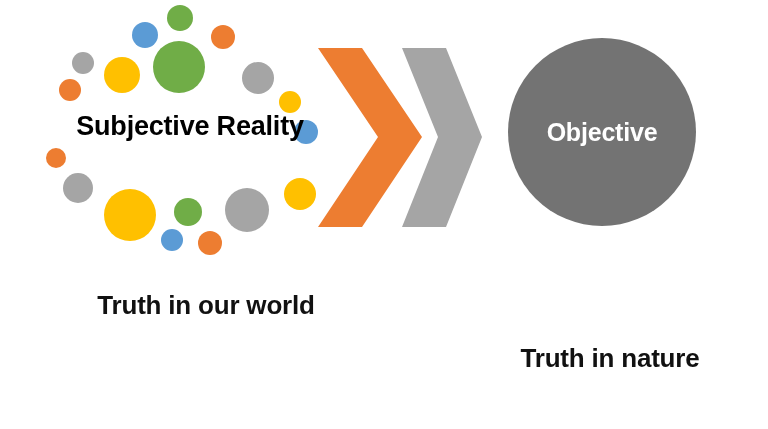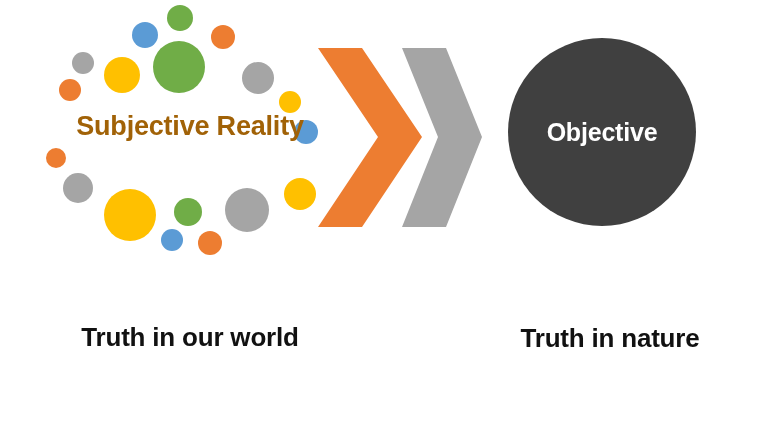--- a/index.html
+++ b/index.html
@@ -58,30 +58,29 @@
     font-size: 25px;
     font-weight: 600;
     color: #ffffff;
     text-align: center;
     line-height: 1.2;
     letter-spacing: -0.2px;
     padding: 0 12px;
   }
   #caption-left {
     position: absolute;
-    left: 40px;
+    left: 56px;
     top: 287px;
     width: 300px;
     text-align: center;
     font-size: 26px;
     font-weight: 600;
     color: #111111;
     line-height: 1.42;
     letter-spacing: -0.2px;
-    margin-top: 32px;
   }
   #caption-right {
     position: absolute;
     left: 470px;
     top: 322px;
     width: 280px;
     text-align: center;
     font-size: 26px;
     font-weight: 600;
     color: #111111;
@@ -109,35 +108,35 @@
       <div class="dot" style="left: 46px; top: 148px; width: 20px; height: 20px; background: rgb(237, 125, 49);"></div>
       <div class="dot" style="left: 63px; top: 173px; width: 30px; height: 30px; background: rgb(165, 165, 165);"></div>
       <div class="dot" style="left: 104px; top: 189px; width: 52px; height: 52px; background: rgb(255, 192, 0);"></div>
       <div class="dot" style="left: 174px; top: 198px; width: 28px; height: 28px; background: rgb(112, 173, 71);"></div>
       <div class="dot" style="left: 161px; top: 229px; width: 22px; height: 22px; background: rgb(91, 155, 213);"></div>
       <div class="dot" style="left: 198px; top: 231px; width: 24px; height: 24px; background: rgb(237, 125, 49);"></div>
       <div class="dot" style="left: 225px; top: 188px; width: 44px; height: 44px; background: rgb(165, 165, 165);"></div>
       <div class="dot" style="left: 284px; top: 178px; width: 32px; height: 32px; background: rgb(255, 192, 0);"></div>
     </div>
 
-  <div id="subjective-label" style="color: #a16207;">Subjective Reality</div>
+  <div id="subjective-label" style="color: #000000;">Subjective Reality</div>
 
   <div id="chevron-layer">
     <svg width="190" height="195" viewBox="0 0 190 195">
       <polygon id="chev-orange" points="8,8 52,8 112,97 52,187 8,187 68,97" fill="#ED7D31"></polygon>
       <polygon id="chev-gray" points="92,8 136,8 172,97 136,187 92,187 128,97" fill="#A5A5A5"></polygon>
     </svg>
   </div>
 
-  <div id="objective-circle" style="background: #404040;">
+  <div id="objective-circle" style="background: #737373;">
     <div id="objective-label" style="color: rgb(255, 255, 255);">
       <span>Objective</span><br>
     </div>
   </div>
 
   <div id="caption-left" style="color: rgb(17, 17, 17);">
     <span>Truth in our world</span><br>
     <br>
   </div>
 
-  <div id="caption-right" style="color: rgb(17, 17, 17);">Truth in nature</div>
+  <div id="caption-right" style="color: rgb(17, 17, 17); margin-top: 20px;">Truth in nature</div>
 
 </div>
 
 </body></html>

